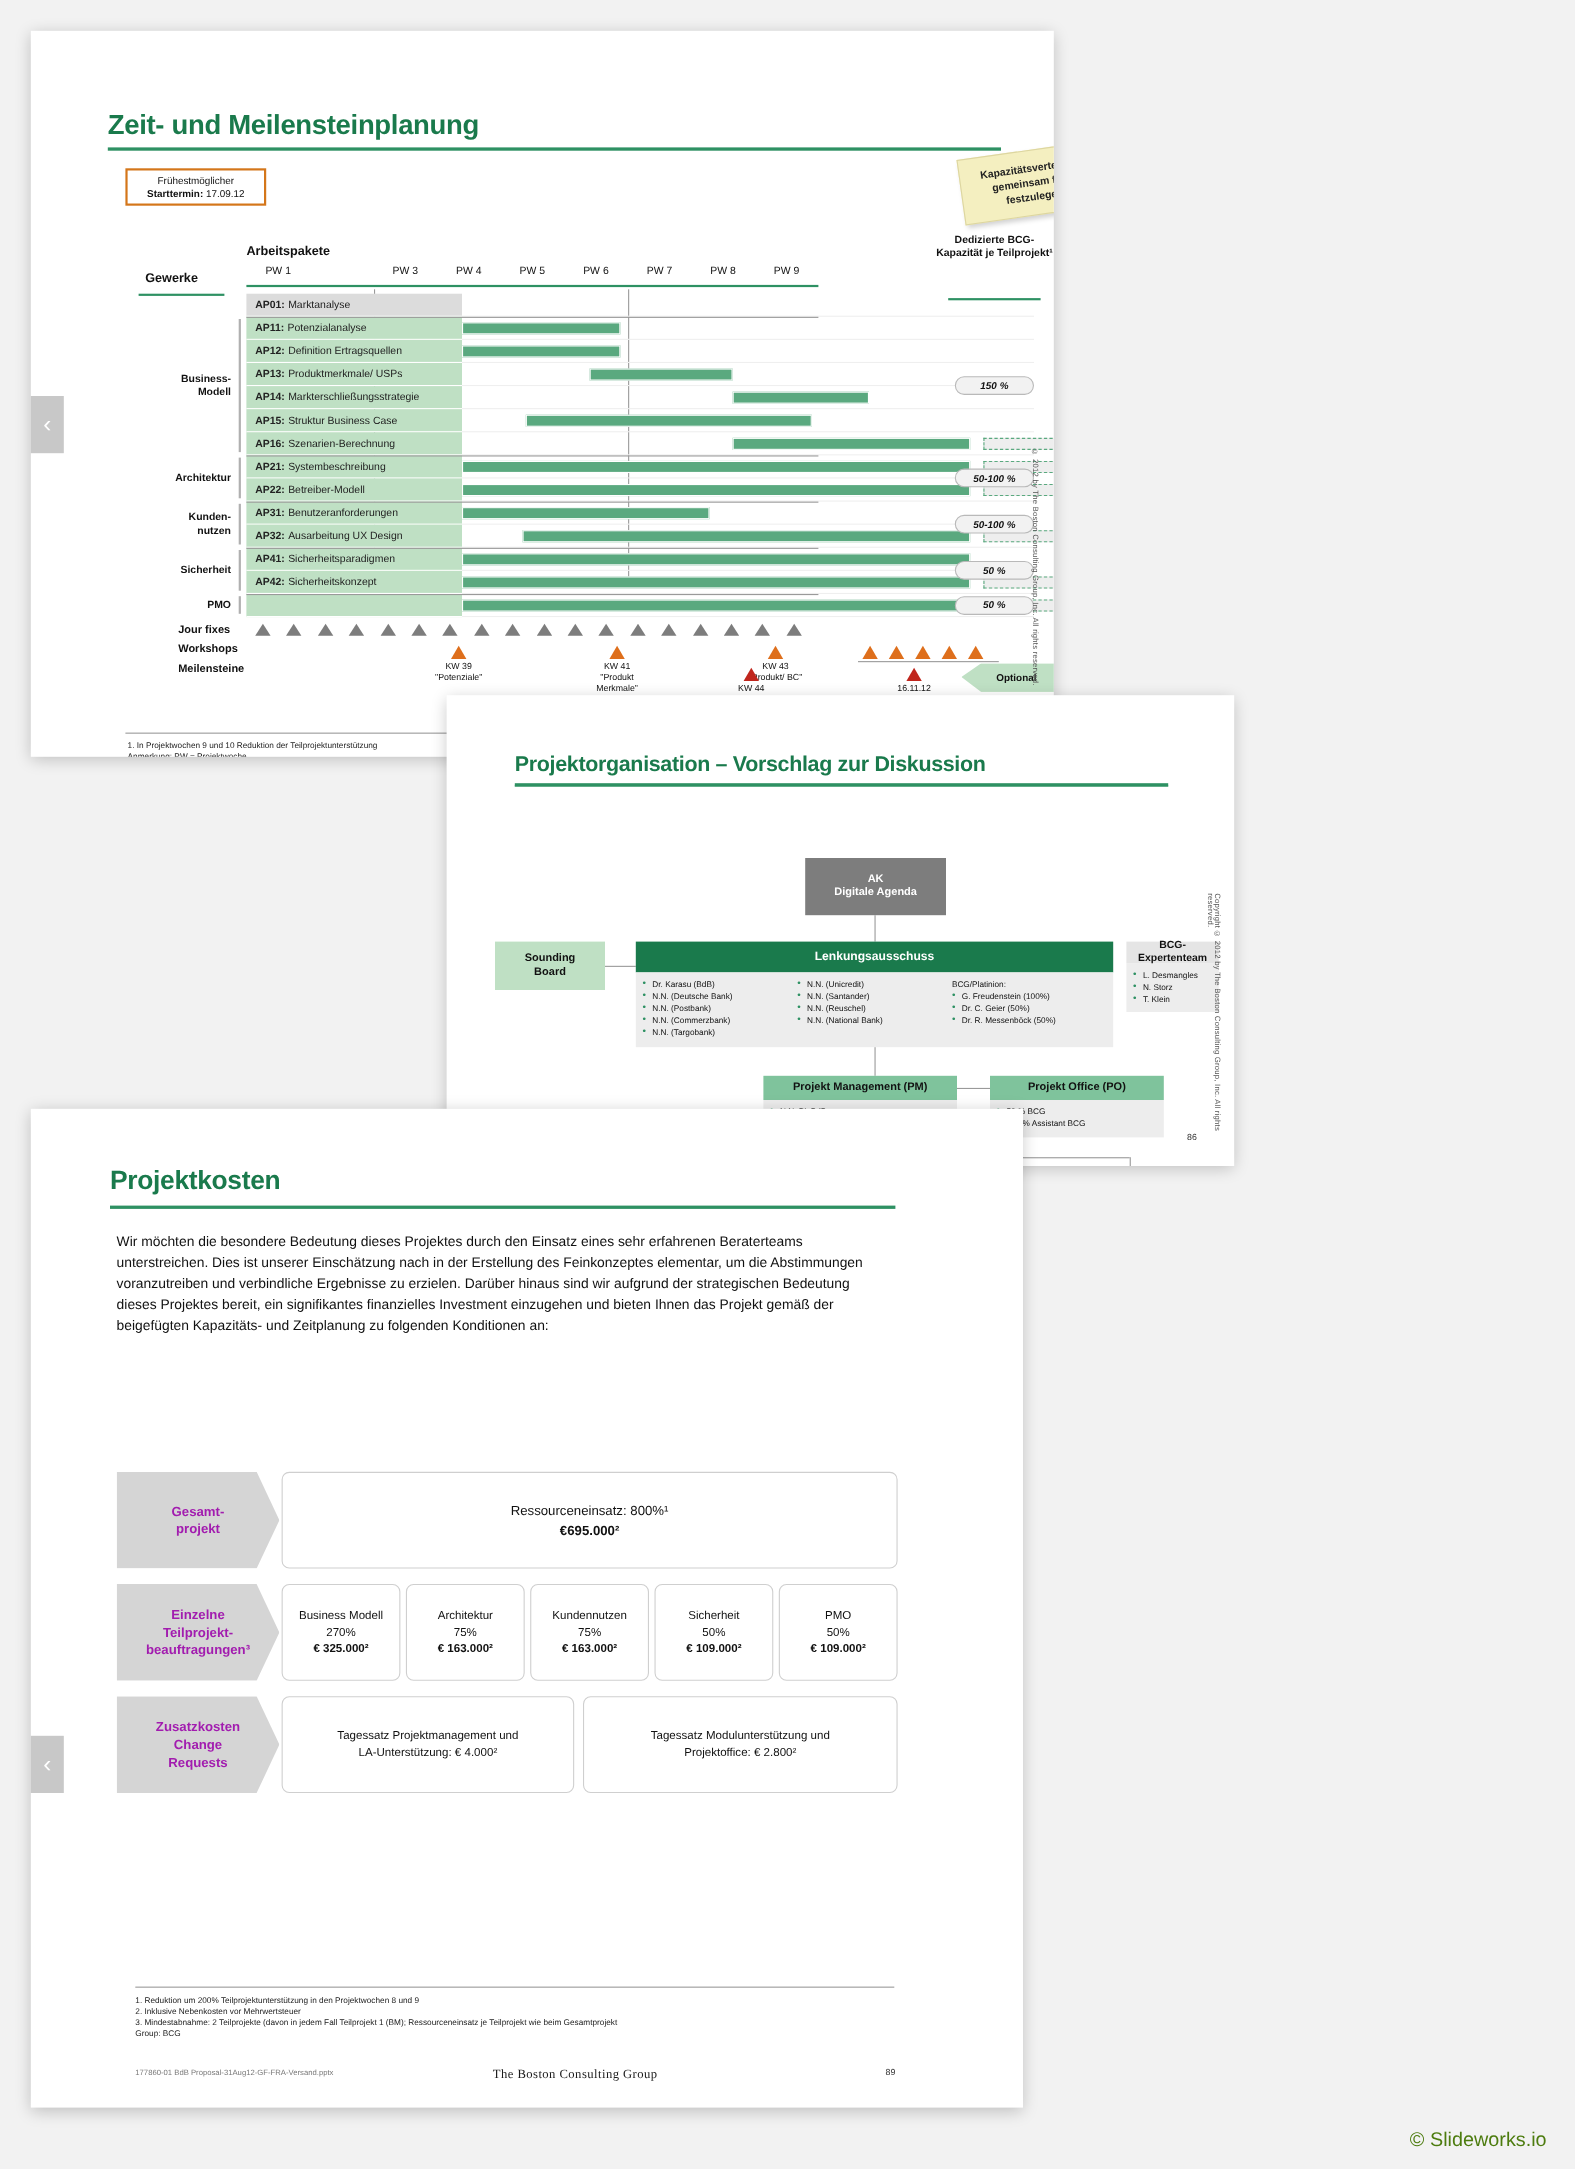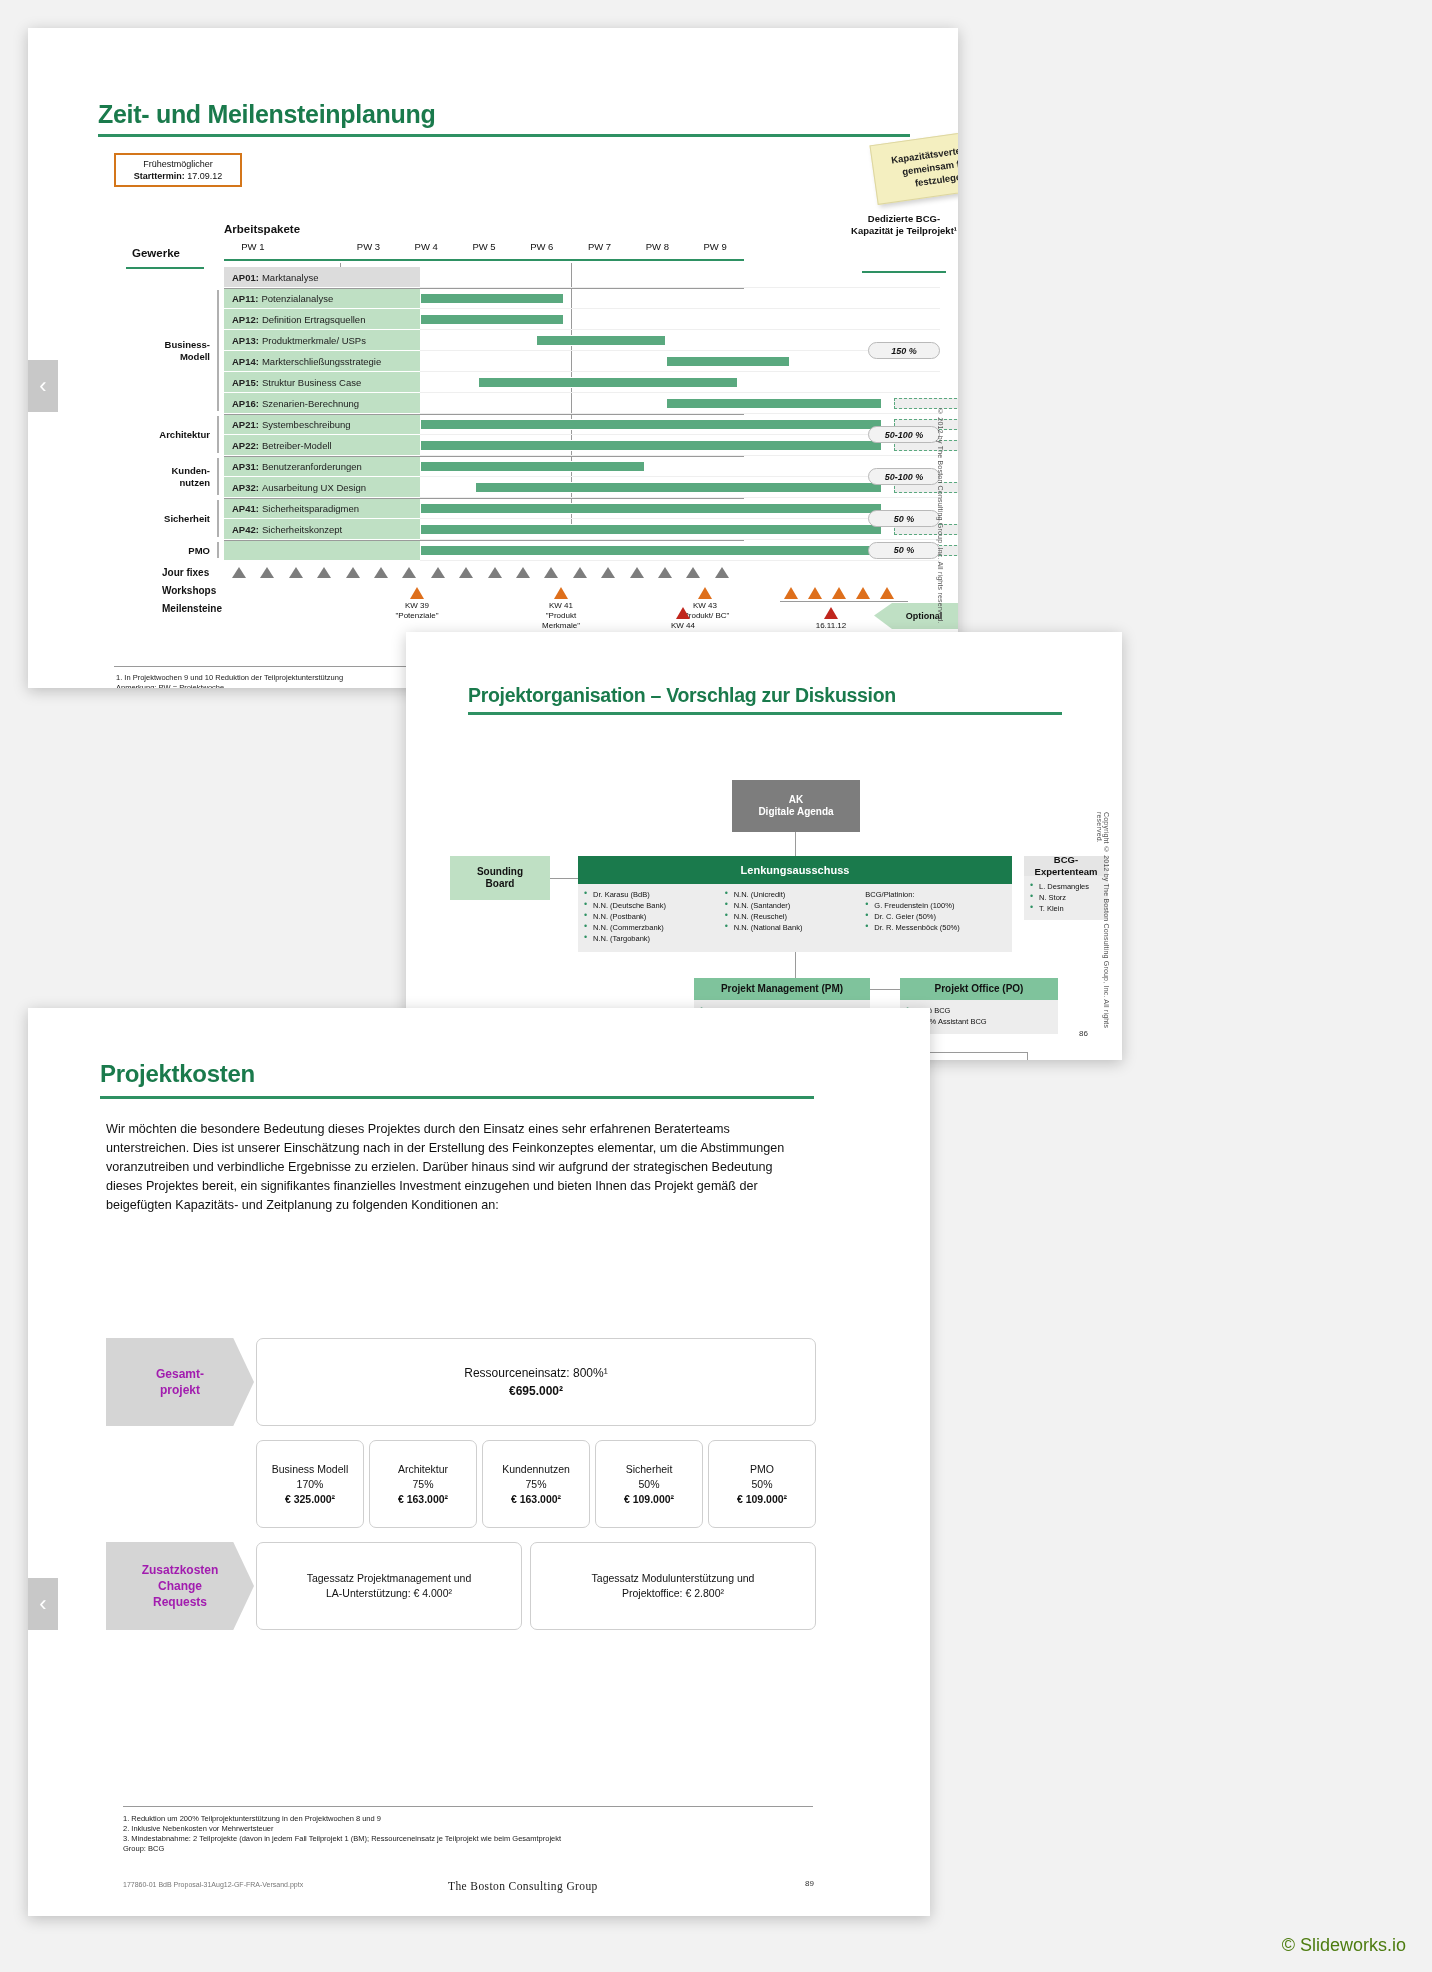--- a/index.html
+++ b/index.html
@@ -545,24 +545,27 @@
   <div class="intro-para">Wir möchten die besondere Bedeutung dieses Projektes durch den Einsatz eines sehr erfahrenen Beraterteams unterstreichen. Dies ist unserer Einschätzung nach in der Erstellung des Feinkonzeptes elementar, um die Abstimmungen voranzutreiben und verbindliche Ergebnisse zu erzielen. Darüber hinaus sind wir aufgrund der strategischen Bedeutung dieses Projektes bereit, ein signifikantes finanzielles Investment einzugehen und bieten Ihnen das Projekt gemäß der beigefügten Kapazitäts- und Zeitplanung zu folgenden Konditionen an:</div>
 
   <div class="chev-label" style="left:78px; top:330px; width:148px; height:88px;" id="s3-lab0">
       <div>Gesamt-<br>projekt</div>
     </div>
   <div class="cost-card big" style="left:228px; top:330px; width:560px; height:88px;">
     <span>Ressourceneinsatz: 800%¹</span>
     <span class="amt">€695.000²</span>
   </div>
 
+  <div class="chev-label" style="left:78px; top:432px; width:148px; height:88px;" id="s3-lab1">
+      <div>Einzelne<br>Teilprojekt-<br>beauftragungen³</div>
+    </div>
   <div id="s3-tps">
       <div class="cost-card" style="left: 228px; top: 432px; width: 108px; height: 88px;">
         <span>Business Modell</span>
-        <span>170%</span>
+        <span>270%</span>
         <span class="amt">€ 325.000²</span>
       </div>
       <div class="cost-card" style="left: 341px; top: 432px; width: 108px; height: 88px;">
         <span>Architektur</span>
         <span>75%</span>
         <span class="amt">€ 163.000²</span>
       </div>
       <div class="cost-card" style="left: 454px; top: 432px; width: 108px; height: 88px;">
         <span>Kundennutzen</span>
         <span>75%</span>

